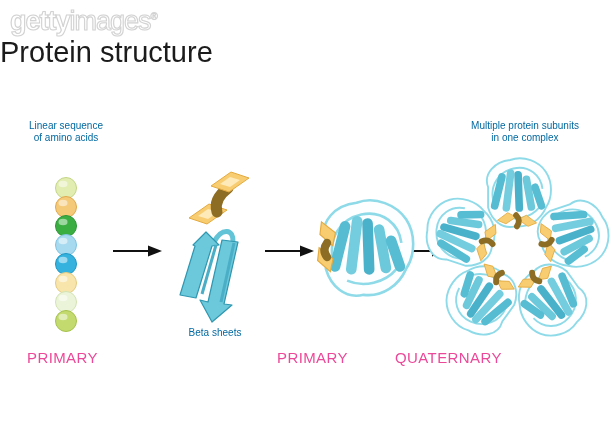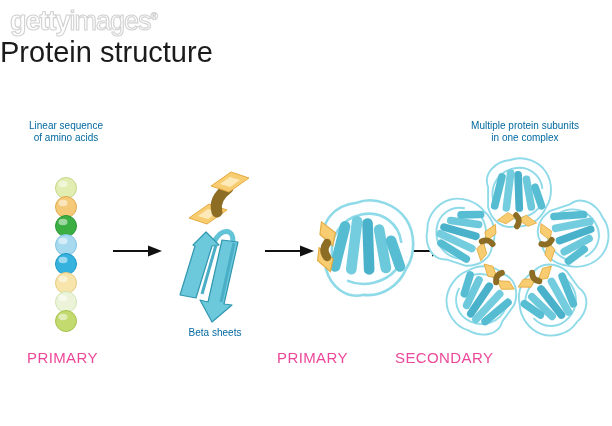--- a/index.html
+++ b/index.html
@@ -148,15 +148,15 @@
       <use href="#qsub" transform="rotate(0)   translate(0,-58) scale(0.85)"></use>
       <use href="#qsub" transform="rotate(72)  translate(0,-58) scale(0.85)"></use>
       <use href="#qsub" transform="rotate(144) translate(0,-58) scale(0.85)"></use>
       <use href="#qsub" transform="rotate(216) translate(0,-58) scale(0.85)"></use>
       <use href="#qsub" transform="rotate(288) translate(0,-58) scale(0.85)"></use>
     </g>
   </svg>
 
   <div class="abs stage-label lbl-1">PRIMARY</div>
   <div class="abs stage-label lbl-3">PRIMARY</div>
-  <div class="abs stage-label lbl-4">SECONDARY</div>
+  <div class="abs stage-label lbl-4">QUATERNARY</div>
 
 </div>
 
 </body></html>

